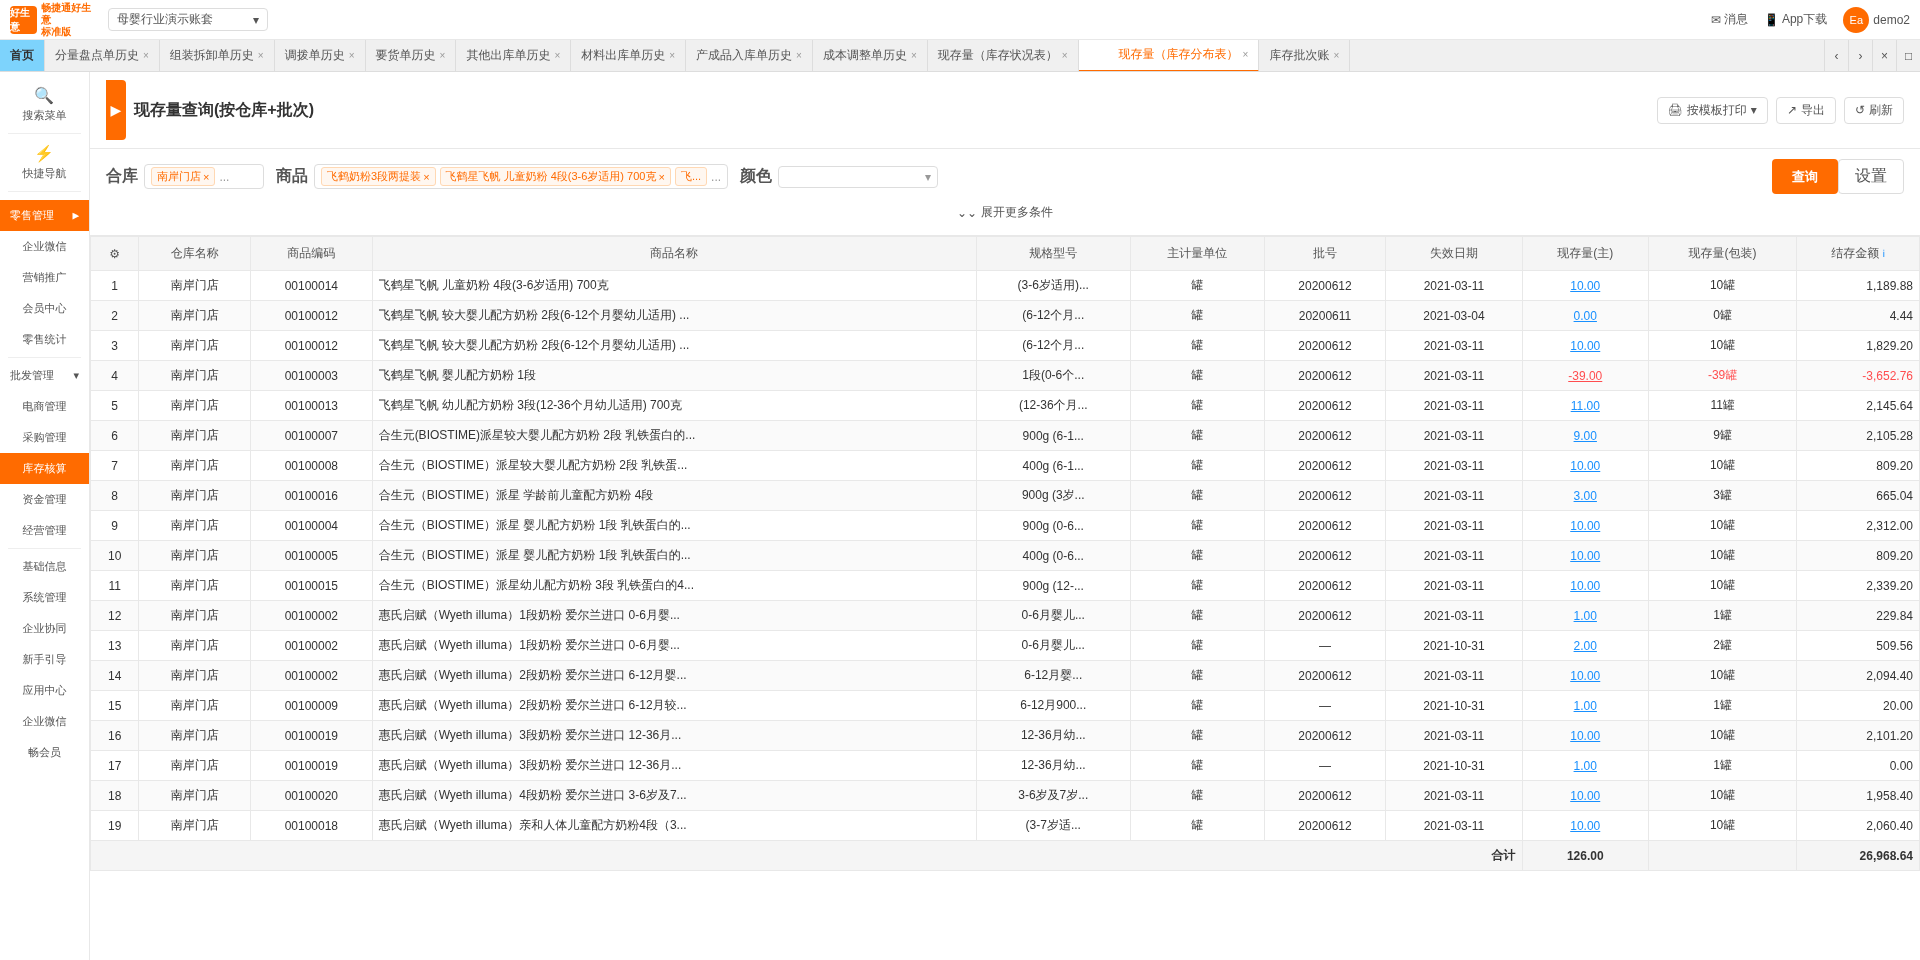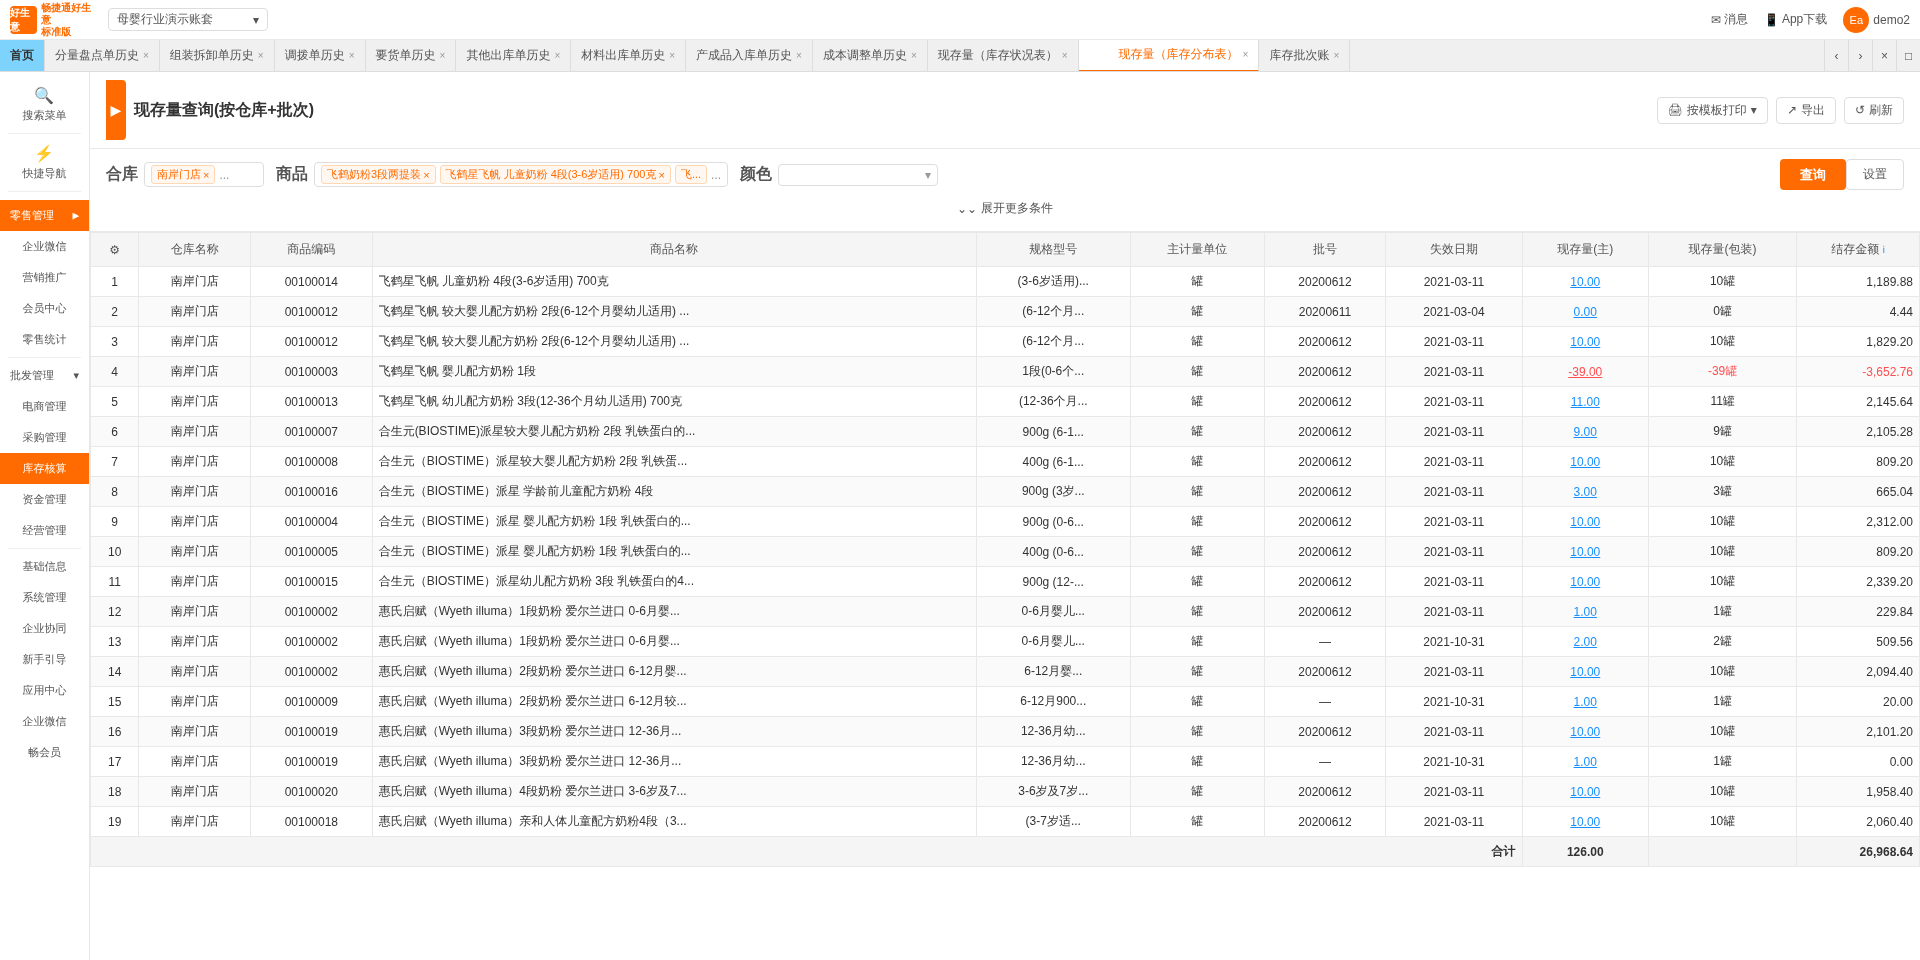--- a/index.html
+++ b/index.html
@@ -50,21 +50,21 @@
     .filter-area { background: #fff; padding: 10px 16px; border-bottom: 1px solid #e8e8e8; }
     .filter-row { display: flex; align-items: center; gap: 12px; flex-wrap: nowrap; }
     .filter-item { display: flex; align-items: center; gap: 6px; }
     .filter-label { font-size: 16px; color: #555; white-space: nowrap; font-weight: bold; }
     .filter-tag-group { display: flex; align-items: center; gap: 4px; border: 1px solid #ddd; border-radius: 4px; padding: 2px 6px; min-width: 120px; flex-wrap: wrap; }
     .filter-tag { display: flex; align-items: center; gap: 2px; background: #fff7f0; color: #ff6b00; border: 1px solid #ffd8b3; border-radius: 3px; padding: 1px 5px; font-size: 11px; }
     .filter-tag .close { cursor: pointer; color: #ff6b00; }
     .filter-ellipsis { color: #999; cursor: pointer; }
     .expand-more { display: flex; align-items: center; justify-content: center; gap: 4px; color: #555; font-size: 12px; cursor: pointer; padding: 4px; margin-top: 6px; }
     .btn-query { background: #ff6b00; color: #fff; border: none; border-radius: 4px; padding: 6px 20px; cursor: pointer; font-size: 13px; font-weight: bold; }
-    .btn-settings { background: #fff; color: #555; border: 1px solid #ddd; border-radius: 4px; padding: 6px 16px; cursor: pointer; font-size: 12px; }
+    .btn-settings { background: #fff; color: #555; border: 1px solid #ddd; border-radius: 4px; padding: 6px 16px; cursor: pointer; font-size: 16px; }
     .query-btns { display: flex; flex-direction: row; margin-left: auto; }
     .filter-color-group { display: flex; align-items: center; border: 1px solid #ddd; border-radius: 4px; padding: 2px 6px; min-width: 80px; }
     .filter-color-arrow { color: #999; margin-left: auto; cursor: pointer; }
 
     
     .table-wrapper { flex: 1; overflow: auto; padding: 0; background: #fff; }
     table { width: 100%; border-collapse: collapse; font-size: 12px; }
     thead tr { background: #f5f5f5; position: sticky; top: 0; z-index: 10; }
     th { padding: 8px 6px; text-align: center; border: 1px solid #e8e8e8; font-weight: normal; color: #555; white-space: nowrap; }
     td { padding: 6px 6px; text-align: center; border: 1px solid #e8e8e8; color: #333; white-space: nowrap; }

